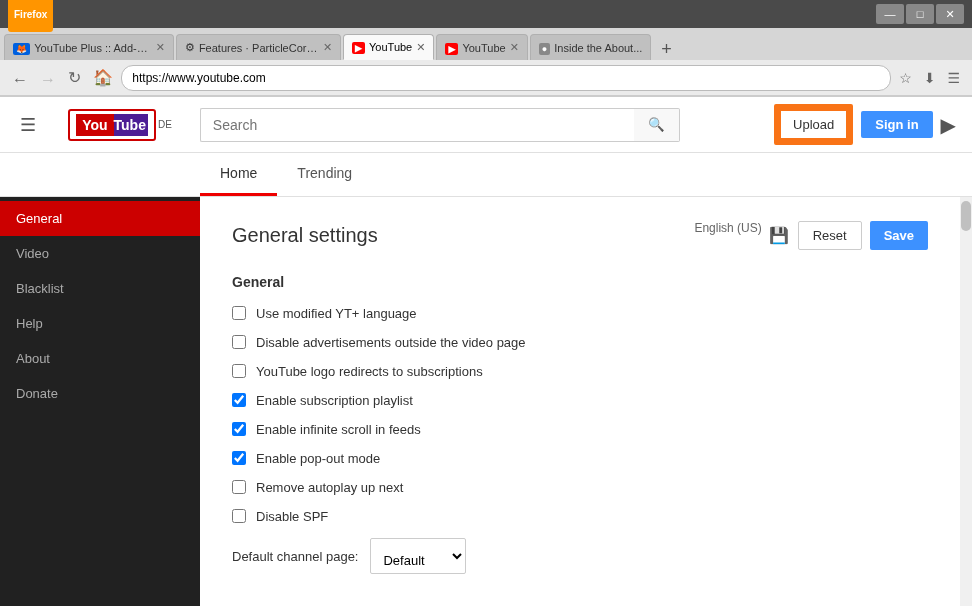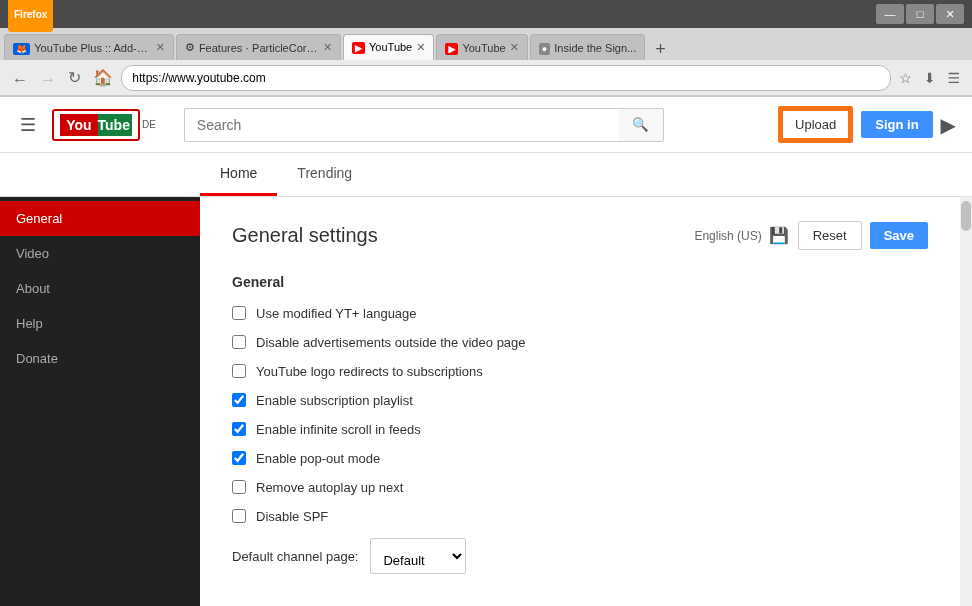--- a/index.html
+++ b/index.html
@@ -26,48 +26,48 @@
     .toolbar-icons { display: flex; gap: 4px; }
     .toolbar-icon-btn { background: none; border: none; cursor: pointer; font-size: 14px; color: #666; padding: 2px 4px; }
 
     
     .yt-app { background: white; height: 510px; overflow: hidden; display: flex; flex-direction: column; }
 
     
     .yt-header { display: flex; align-items: center; height: 56px; padding: 0 16px; border-bottom: 1px solid #e0e0e0; background: white; gap: 12px; }
     .hamburger-btn { background: none; border: none; cursor: pointer; font-size: 18px; color: #555; padding: 4px; }
     .yt-logo { display: flex; align-items: center; gap: 2px; margin-right: 16px; }
-    .yt-logo-img { background: #ff0000; color: white; font-weight: bold; font-size: 14px; padding: 3px 6px; border-radius: 3px; line-height: 1; }
+    .yt-logo-img { background: #ff0000; color: white; font-weight: bold; font-size: 14px; padding: 3px 6px; border-radius: 3px; line-height: 1; margin-left: 16px; }
     .yt-logo-de { font-size: 10px; color: #555; vertical-align: super; }
     .search-container { flex: 1; display: flex; max-width: 480px; }
     .search-input { flex: 1; height: 34px; border: 1px solid #ccc; border-right: none; border-radius: 2px 0 0 2px; padding: 0 12px; font-size: 14px; outline: none; }
     .search-btn { background: #f8f8f8; border: 1px solid #ccc; border-left: none; border-radius: 0 2px 2px 0; padding: 0 14px; cursor: pointer; color: #555; }
     .header-actions { margin-left: auto; display: flex; align-items: center; gap: 8px; }
-    .upload-btn { background: none; border: 5px solid #f97316; padding: 6px 12px; border-radius: 2px; cursor: pointer; font-size: 13px; color: #333; }
+    .upload-btn { background: none; border: 7px solid #f97316; padding: 6px 12px; border-radius: 2px; cursor: pointer; font-size: 13px; color: #333; }
     .signin-btn { background: #3d91ff; color: white; border: none; padding: 6px 14px; border-radius: 2px; cursor: pointer; font-size: 13px; font-weight: bold; }
     .subscribe-btn-icon { background: none; border: none; cursor: pointer; font-size: 20px; color: #555; }
 
     
     .yt-nav { display: flex; border-bottom: 1px solid #e0e0e0; padding: 0 200px; background: white; }
     .yt-nav-item { padding: 12px 20px; font-size: 14px; cursor: pointer; color: #555; border-bottom: 3px solid transparent; }
     .yt-nav-item.active { color: #333; border-bottom-color: #e00; font-weight: 500; }
 
     
     .yt-main { display: flex; flex: 1; overflow: hidden; }
 
     
     .sidebar { width: 200px; background: #212121; color: #aaa; flex-shrink: 0; padding: 4px 0; }
     .sidebar-item { padding: 10px 16px; cursor: pointer; font-size: 13px; }
     .sidebar-item.active { background: #cc0000; color: white; }
 
     
     .settings-panel { flex: 1; padding: 24px 32px; overflow-y: auto; background: white; }
     .settings-header { display: flex; align-items: center; margin-bottom: 24px; }
     .settings-title { font-size: 20px; font-weight: 500; color: #333; }
-    .settings-actions { margin-left: auto; display: flex; align-items: center; gap: 8px; }
+    .settings-actions { margin-left: auto; display: flex; gap: 8px; }
     .language-label { font-size: 12px; color: #666; }
     .save-icon-btn { background: none; border: none; cursor: pointer; font-size: 16px; color: #555; }
     .reset-btn { background: none; border: 1px solid #ccc; padding: 6px 14px; border-radius: 2px; cursor: pointer; font-size: 13px; color: #333; }
     .save-btn { background: #3d91ff; color: white; border: none; padding: 6px 14px; border-radius: 2px; cursor: pointer; font-size: 13px; font-weight: bold; }
 
     .section-label { font-size: 14px; font-weight: 600; color: #333; margin-bottom: 16px; }
 
     .checkbox-row { display: flex; align-items: flex-start; margin-bottom: 14px; gap: 10px; }
     .checkbox-row input[type="checkbox"] { width: 14px; height: 14px; cursor: pointer; }
     .checkbox-label { font-size: 13px; color: #333; cursor: pointer; }
@@ -109,21 +109,21 @@
         <span style="overflow: hidden; text-overflow: ellipsis; white-space: nowrap; max-width: 120px; display: inline-block;">YouTube</span>
         <span class="tab-close">✕</span>
       </div>
       <div class="tab">
         <span><span style="background:#ff0000;color:white;font-size:9px;padding:1px 3px;border-radius:2px;font-weight:bold;">▶</span></span>
         <span style="overflow: hidden; text-overflow: ellipsis; white-space: nowrap; max-width: 120px; display: inline-block;">YouTube</span>
         <span class="tab-close">✕</span>
       </div>
       <div class="tab">
         <span><span style="background:#888;color:white;font-size:9px;padding:1px 3px;border-radius:2px;">●</span></span>
-        <span style="overflow: hidden; text-overflow: ellipsis; white-space: nowrap; max-width: 120px; display: inline-block;">Inside the Sign...</span>
+        <span style="overflow: hidden; text-overflow: ellipsis; white-space: nowrap; max-width: 120px; display: inline-block;">Inside the About...</span>
       </div>
       <button style="background: none; border: none; font-size: 18px; cursor: pointer; color: rgb(85, 85, 85); padding: 0px 8px;">+</button>
     </div>
 
   <div class="address-bar">
     <button class="nav-btn">←</button>
     <button class="nav-btn" disabled="">→</button>
     <button class="nav-btn">↻</button>
     <button class="nav-btn">🏠</button>
     <input class="address-input" type="text" value="https://www.youtube.com" style="">
@@ -135,21 +135,21 @@
   </div>
 </div>
 
 <div class="yt-app">
 
   <div class="yt-header">
     <button class="hamburger-btn">☰</button>
     <div class="yt-logo">
       <span class="yt-logo-img" style="background: white; display: flex; align-items: center; border: 2px solid rgb(204, 0, 0); border-radius: 3px; overflow: hidden;">
           <span style="background: rgb(204, 0, 0); color: white; font-weight: bold; font-size: 14px; padding: 4px 6px; display: inline-block;">You</span>
-          <span style="background: #15803d; color: white; font-weight: bold; font-size: 14px; padding: 4px 2px 4px 0px; display: inline-block;">Tube</span>
+          <span style="background: #4c1d95; color: white; font-weight: bold; font-size: 14px; padding: 4px 2px 4px 0px; display: inline-block;">Tube</span>
         </span>
       <span class="yt-logo-de">DE</span>
     </div>
     <div class="search-container">
       <input class="search-input" type="text" placeholder="Search" style="">
       <button class="search-btn">🔍</button>
     </div>
     <div class="header-actions">
       <button class="upload-btn">Upload</button>
       <button class="signin-btn">Sign in</button>
@@ -160,22 +160,23 @@
   <div class="yt-nav" id="yt-nav">
       <div class="yt-nav-item active">Home</div>
       <div class="yt-nav-item">Trending</div>
     </div>
 
   <div class="yt-main">
 
     <div class="sidebar" id="sidebar">
         <div class="sidebar-item active">General</div>
         <div class="sidebar-item">Video</div>
+        <div class="sidebar-item">Blacklist</div>
+        <div class="sidebar-item">Help</div>
         <div class="sidebar-item">About</div>
-        <div class="sidebar-item">Help</div>
         <div class="sidebar-item">Donate</div>
       </div>
 
     <div class="settings-panel">
       <div class="settings-header">
         <span class="settings-title">General settings</span>
         <div class="settings-actions">
           <span class="language-label">English (US)</span>
           <button class="save-icon-btn">💾</button>
           <button class="reset-btn">Reset</button>

